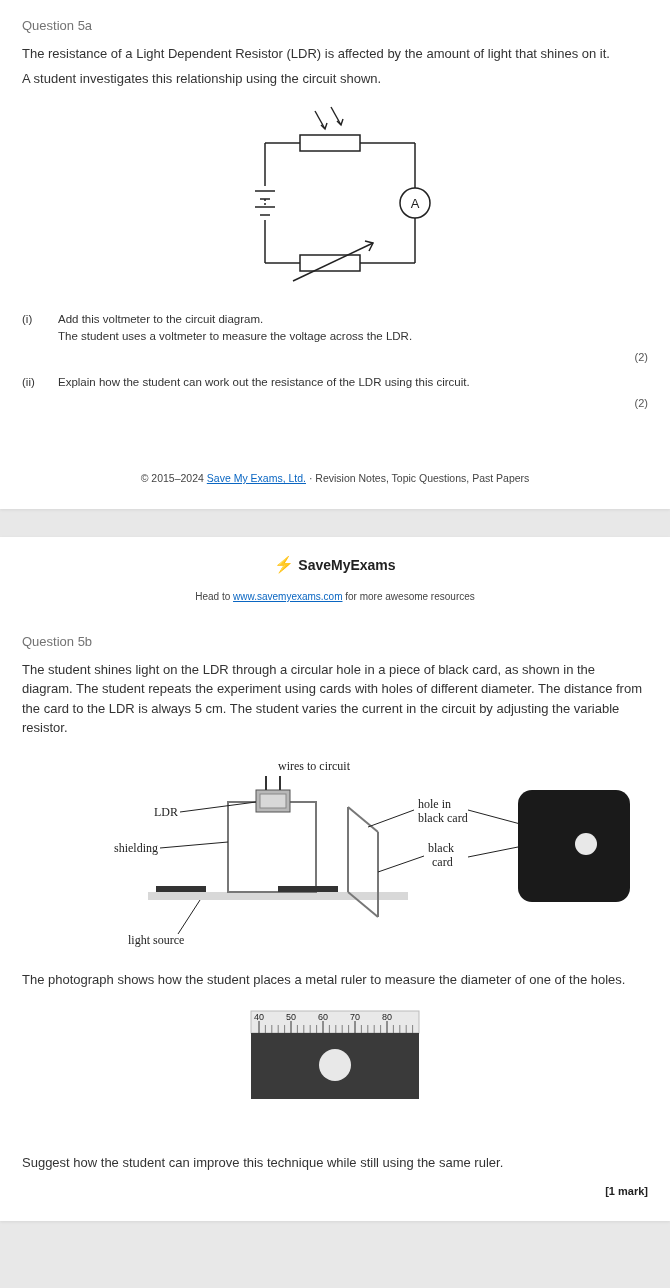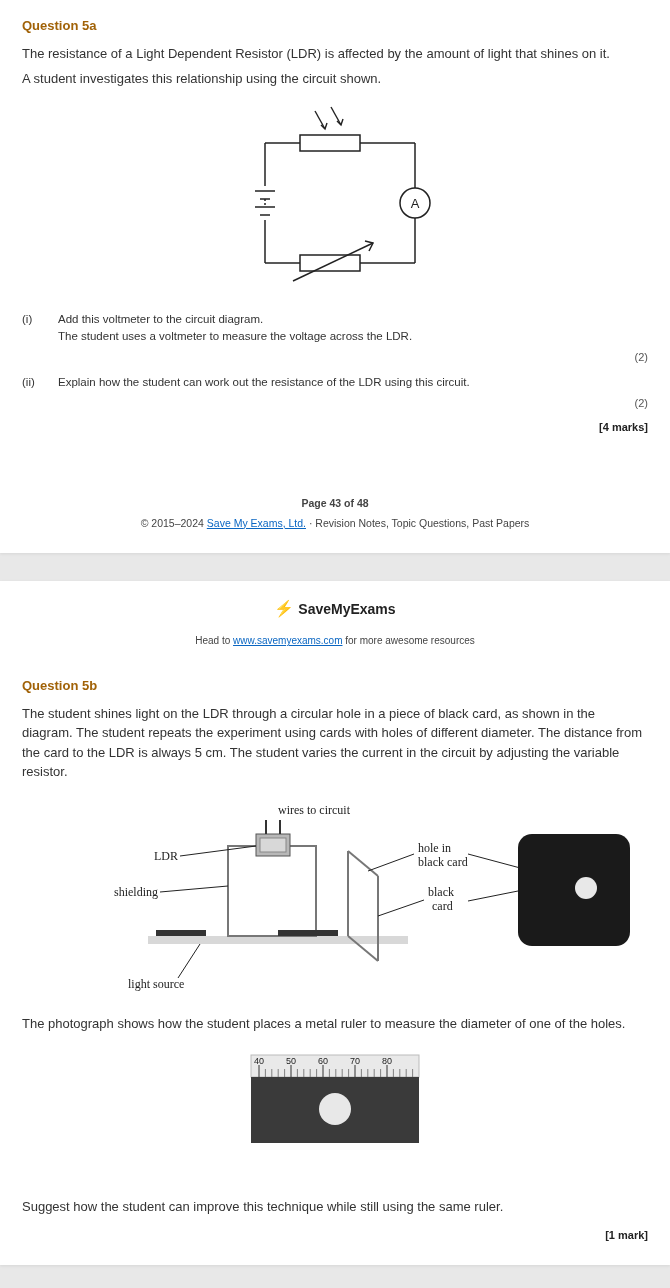--- a/index.html
+++ b/index.html
@@ -11,24 +11,24 @@
     font-size: 12px;
     line-height: 1.5;
   }
   .page {
     background: #fff;
     margin: 0 0 28px 0;
     padding: 16px 22px 22px 22px;
     box-shadow: 0 1px 3px rgba(0,0,0,0.08);
   }
   .qtitle {
-    font-weight: 700;
+    font-weight: 400;
     font-size: 13px;
     margin-bottom: 8px;
-    color: #a16207;
+    color: #737373;
   }
   .para {
     font-size: 13px;
     color: #333;
     margin-bottom: 6px;
   }
   .subparts { margin-top: 8px; }
   .subpart {
     display: flex;
     gap: 18px;
@@ -138,25 +138,23 @@
         <div>The student uses a voltmeter to measure the voltage across the LDR.</div>
       </div>
     </div>
     <div class="submarks-row">(2)</div>
 
     <div class="subpart">
       <div class="sublabel">(ii)</div>
       <div class="subtext">Explain how the student can work out the resistance of the LDR using this circuit.</div>
     </div>
     <div class="submarks-row">(2)</div>
-    <div class="totalmarks">[4 marks]</div>
   </div>
 
   <div class="footer">
-    <div class="pginfo">Page 43 of 48</div>
     <div>
       <span>© 2015–2024 </span><a href="#">Save My Exams, Ltd.</a><span> · Revision Notes, Topic Questions, Past Papers</span>
     </div>
   </div>
 </div>
 
 <div class="page">
 
   <div class="headerblock">
     <div class="brand">

